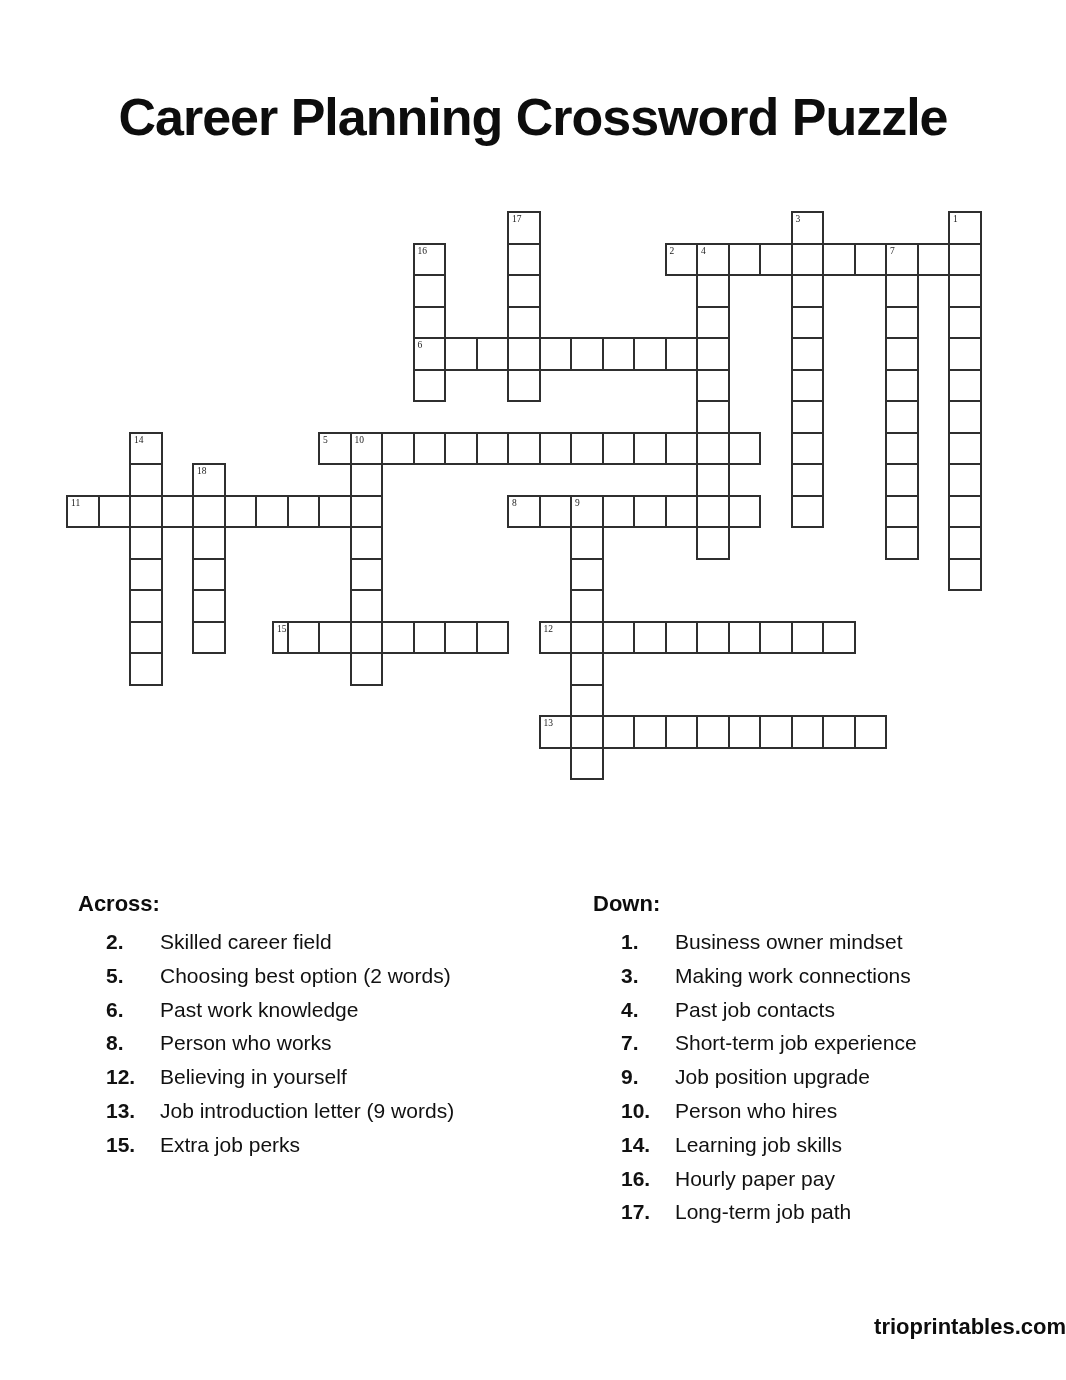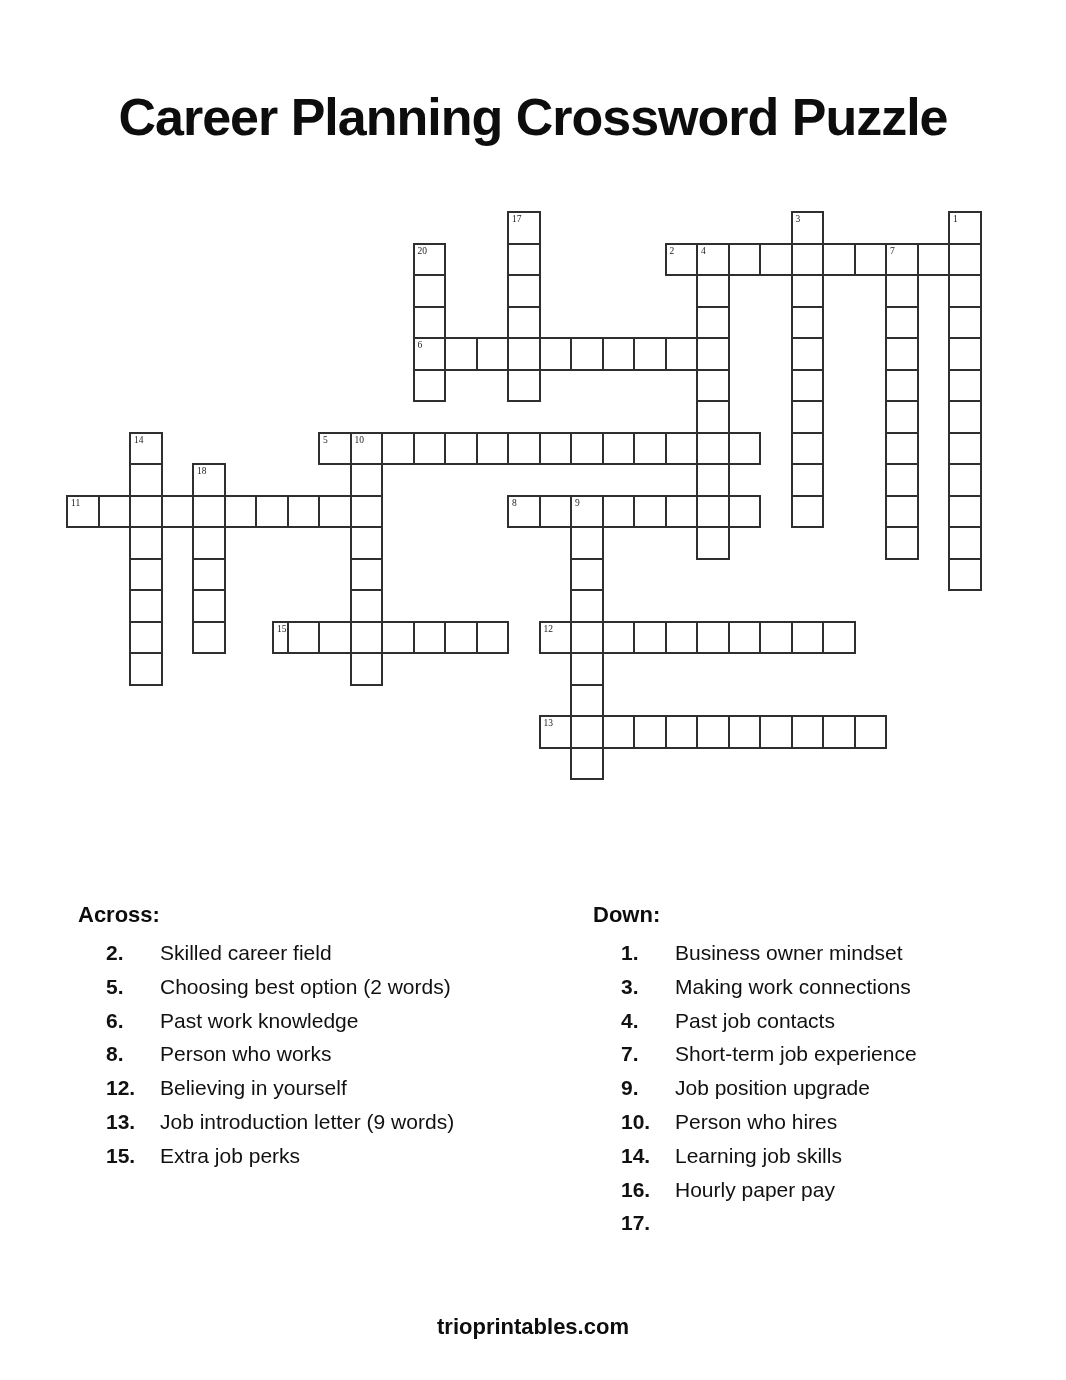--- a/index.html
+++ b/index.html
@@ -49,21 +49,21 @@
     line-height: 10px;
   }
   .clues {
     position: absolute;
     top: 886px;
     left: 0;
     width: 100%;
   }
   .clue-col {
     position: absolute;
-    top: 16px;
+    top: 5px;
   }
   .clue-col.across { left: 78px;  width: 480px; }
   .clue-col.down   { left: 593px; width: 440px; }
   .clue-heading {
     font-size: 22px;
     font-weight: bold;
     line-height: 26px;
     margin-bottom: 8px;
     color: #0d0d0d;
   }
@@ -78,21 +78,21 @@
     font-weight: bold;
   }
   .clue-text {
     white-space: nowrap;
   }
   .page-footer {
     position: absolute;
     top: 1310px;
     left: 0;
     width: 100%;
-    text-align: center;
+    text-align: right;
     font-size: 22px;
     font-weight: bold;
     line-height: 34px;
     color: #0d0d0d;
   }
 </style>
 </head>
 <body>
 
 <h1 class="page-title">Career Planning Crossword Puzzle</h1>
@@ -256,21 +256,21 @@
     <div class="cell" style="left: 206px; top: 409.5px;">
       <span class="cellnum">15</span>
     </div>
     <div class="cell" style="left: 220.5px; top: 409.5px;"></div>
     <div class="cell" style="left: 252px; top: 409.5px;"></div>
     <div class="cell" style="left: 315px; top: 409.5px;"></div>
     <div class="cell" style="left: 346.5px; top: 409.5px;"></div>
     <div class="cell" style="left: 378px; top: 409.5px;"></div>
     <div class="cell" style="left: 409.5px; top: 409.5px;"></div>
     <div class="cell" style="left: 346.5px; top: 31.5px;">
-      <span class="cellnum">20</span>
+      <span class="cellnum">16</span>
     </div>
     <div class="cell" style="left: 346.5px; top: 63px;"></div>
     <div class="cell" style="left: 346.5px; top: 94.5px;"></div>
     <div class="cell" style="left: 346.5px; top: 157.5px;"></div>
     <div class="cell" style="left: 441px; top: 0px;">
       <span class="cellnum">17</span>
     </div>
     <div class="cell" style="left: 441px; top: 31.5px;"></div>
     <div class="cell" style="left: 441px; top: 63px;"></div>
     <div class="cell" style="left: 441px; top: 94.5px;"></div>
@@ -348,18 +348,19 @@
         <div class="clue">
           <span class="clue-num">14.</span>
           <span class="clue-text">Learning job skills</span>
         </div>
         <div class="clue">
           <span class="clue-num">16.</span>
           <span class="clue-text">Hourly paper pay</span>
         </div>
         <div class="clue">
           <span class="clue-num">17.</span>
+          <span class="clue-text">Long-term job path</span>
         </div>
       </div>
   </div>
 </div>
 
 <div class="page-footer">trioprintables.com</div>
 
 </body></html>

